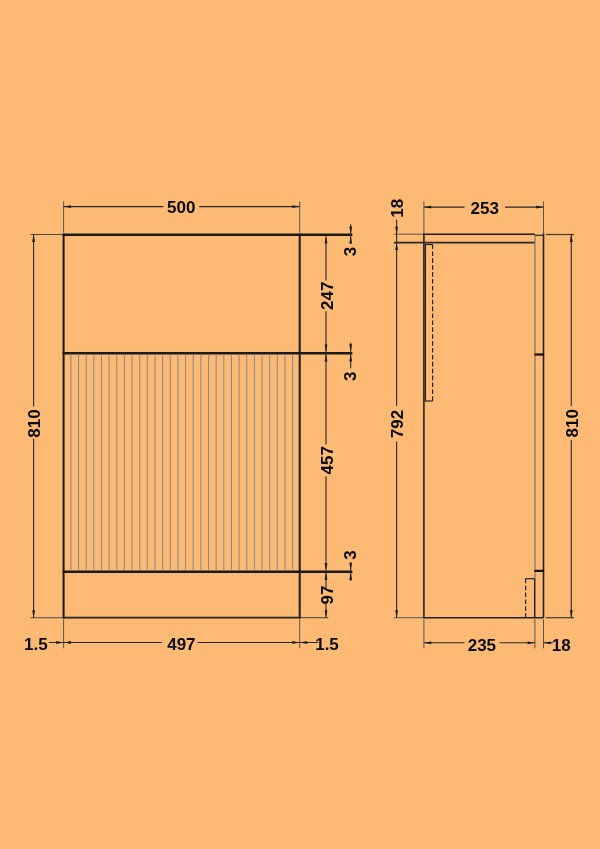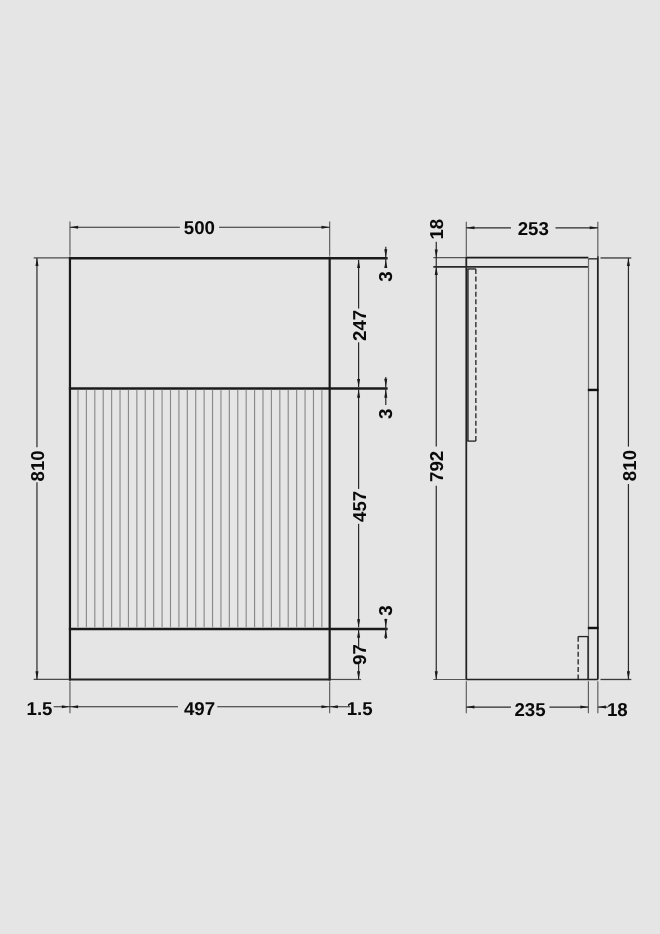--- a/index.html
+++ b/index.html
@@ -1,16 +1,16 @@
 <!DOCTYPE html>
 <html><head>
 <meta charset="utf-8">
 <style>
   html,body{margin:0;padding:0;background:#ffffff;}
-  .page{position:relative;width:600px;height:849px;background:#e5e5e5;overflow:hidden;}
+  .page{position:relative;width:600px;height:849px;background:#fdba74;overflow:hidden;}
   svg{position:absolute;left:0;top:0;}
   text{font-family:"Liberation Sans",sans-serif;font-weight:bold;fill:#0a0a0a;}
 </style>
 </head>
 <body>
 <div class="page">
 <svg width="600" height="849" viewBox="0 0 600 849">
 <defs></defs>
 
 <g>

